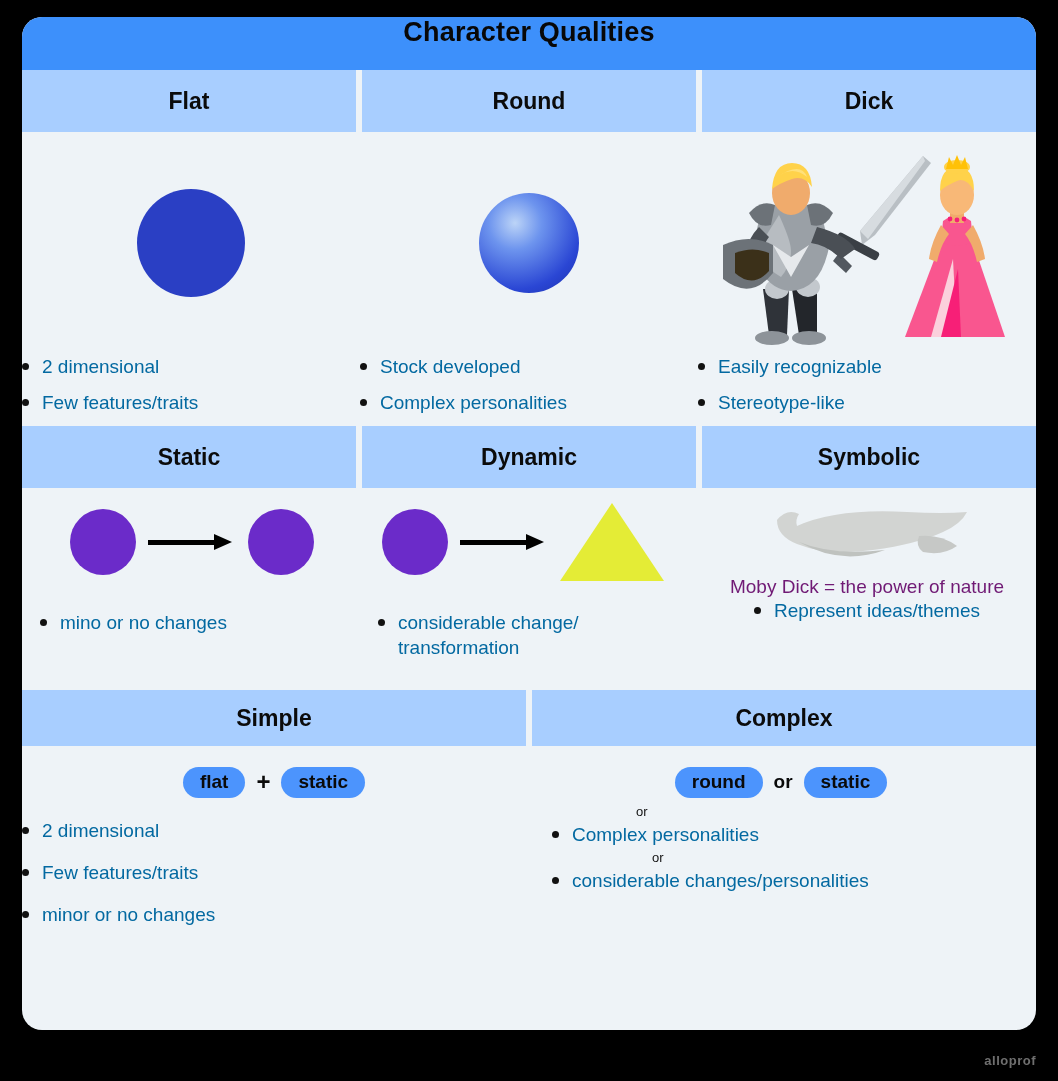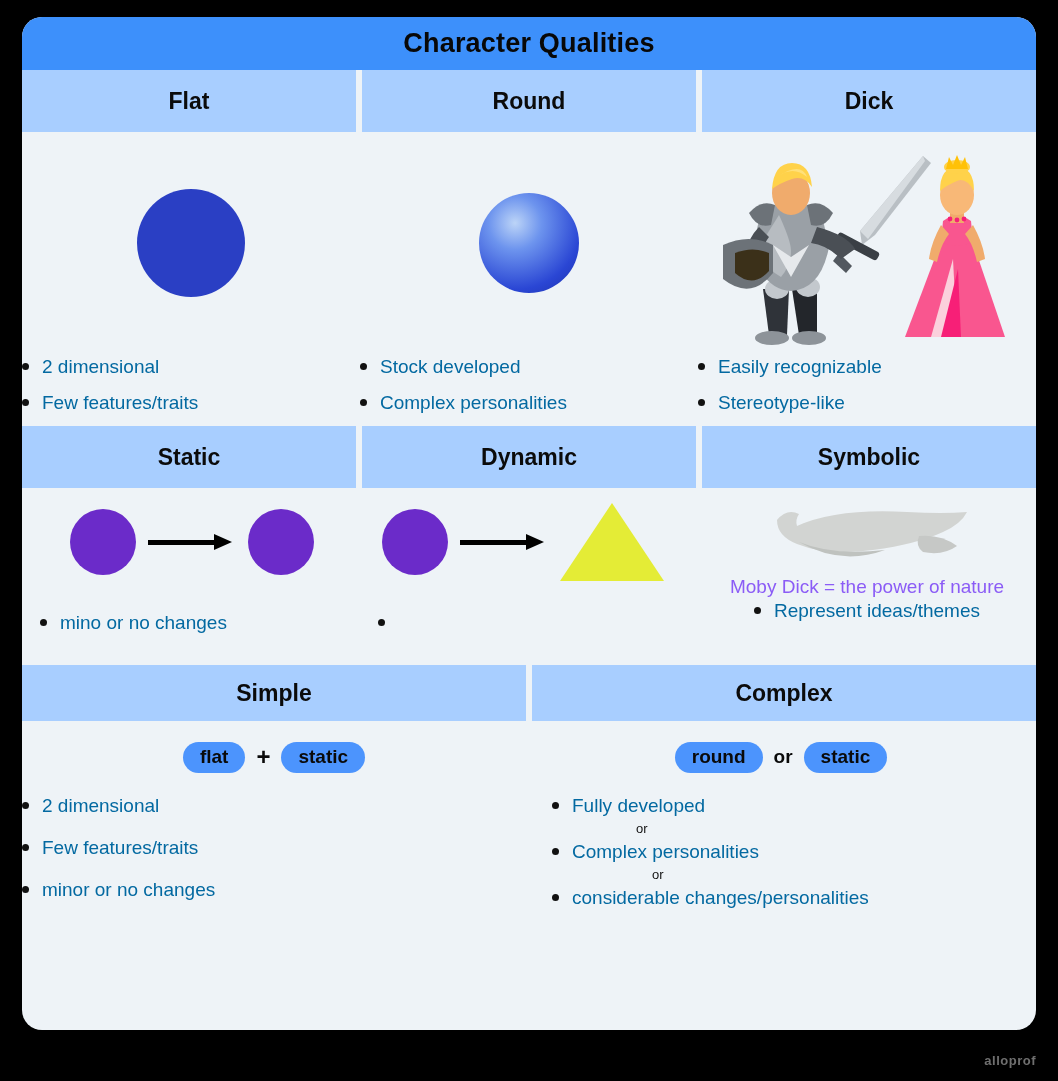--- a/index.html
+++ b/index.html
@@ -25,21 +25,21 @@
     background: #eef3f7;
     border-radius: 20px;
     overflow: hidden;
   }
 
   
   .title-band {
     height: 53px;
     background: #3d90fb;
     display: flex;
-    align-items: center;
+    align-items: flex-start;
     justify-content: center;
   }
   .title-band .title-text {
     font-size: 27px;
     font-weight: bold;
     color: #080808;
     letter-spacing: .2px;
   }
 
   
@@ -163,21 +163,21 @@
 
   
   .symbolic-wrap {
     display: flex;
     flex-direction: column;
     align-items: center;
     padding-top: 8px;
   }
   .moby-line {
     font-size: 19px;
-    color: #8b5cf6;
+    color: #701a75;
     margin-top: 2px;
     white-space: nowrap;
   }
   .symbolic-bullets { padding: 14px 0 0 0; }
   .symbolic-bullets li { justify-content: flex-start; font-size: 19px; }
 
   
   .hdr-row-2 .hdr-cell { height: 56px; }
   .chips-row {
     display: flex;
@@ -379,20 +379,24 @@
         <div class="shape-purple"></div>
         <div class="arrow">
           <div class="shaft"></div>
             <div class="head"></div>
         </div>
         <div class="tri-yellow"></div>
       </div>
       <ul class="bullets" style="padding:14px 0 30px 18px">
         <li>
           <span class="dot"></span>
+          <span>
+            <span>considerable change/</span><br>
+            <span>transformation</span>
+          </span>
         </li>
       </ul>
     </div>
 
     <div class="col">
       <div class="symbolic-wrap">
         <svg width="240" height="78" viewBox="0 0 240 78">
           <path d="M30 24 q10 -12 22 -6 q-4 6 -2 12 q40 -18 110 -14 q36 2 60 0 q-6 12 -24 20 q-26 12 -70 18 q-46 6 -76 -6 q-20 -8 -20 -24 z" fill="#d2d4d2"></path>
           <path d="M172 40 q22 -2 38 10 q-14 10 -34 6 q-8 -6 -4 -16 z" fill="#c6c8c6"></path>
           <path d="M52 46 q34 14 86 8 q-44 16 -86 -8 z" fill="#bfc2bf"></path>
@@ -441,24 +445,20 @@
       </ul>
     </div>
 
     <div class="col">
       <div class="chips-row">
         <span class="chip">round</span>
         <span class="chip-join word">or</span>
         <span class="chip">static</span>
       </div>
       <ul class="bullets blk-bottom" style="padding-left:26px">
-        <li>
-            <span class="dot"></span>
-            <span>Fully developed</span>
-          </li>
         <div class="or-sep">or</div>
         <li>
             <span class="dot"></span>
             <span>Complex personalities</span>
           </li>
         <div class="or-sep c2">or</div>
         <li>
             <span class="dot"></span>
             <span>considerable changes/personalities</span>
           </li>

